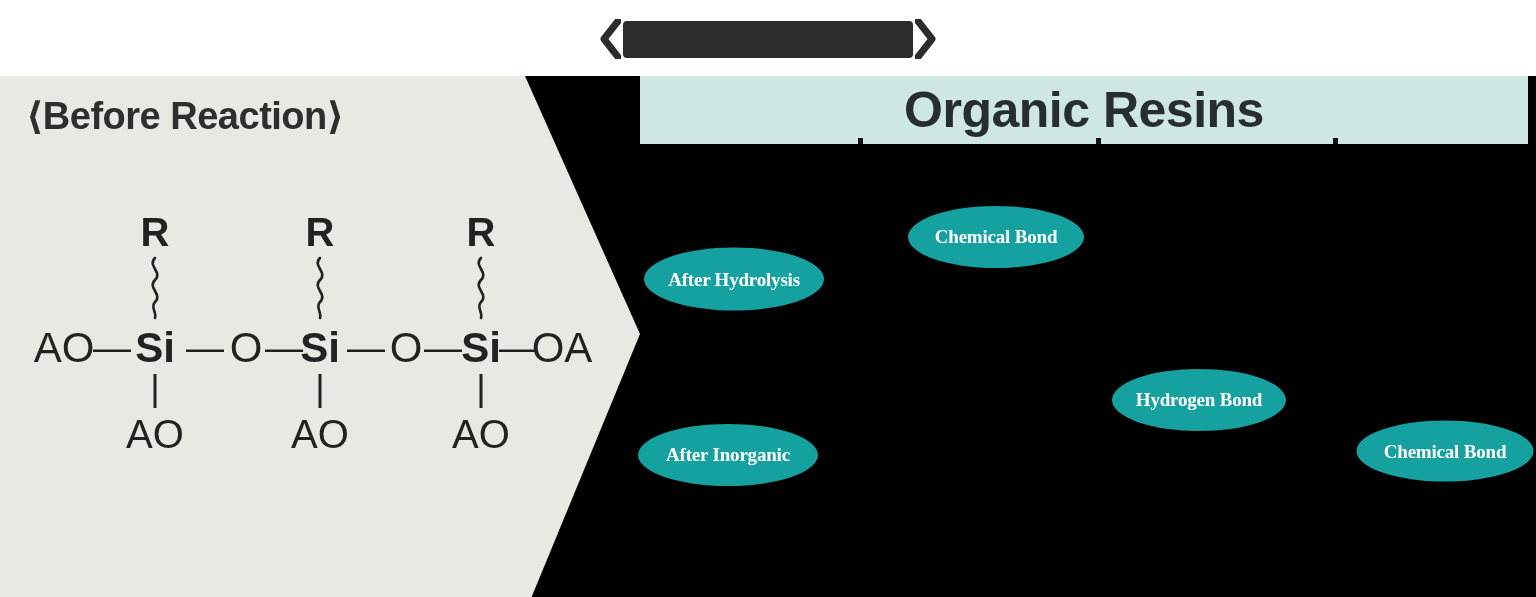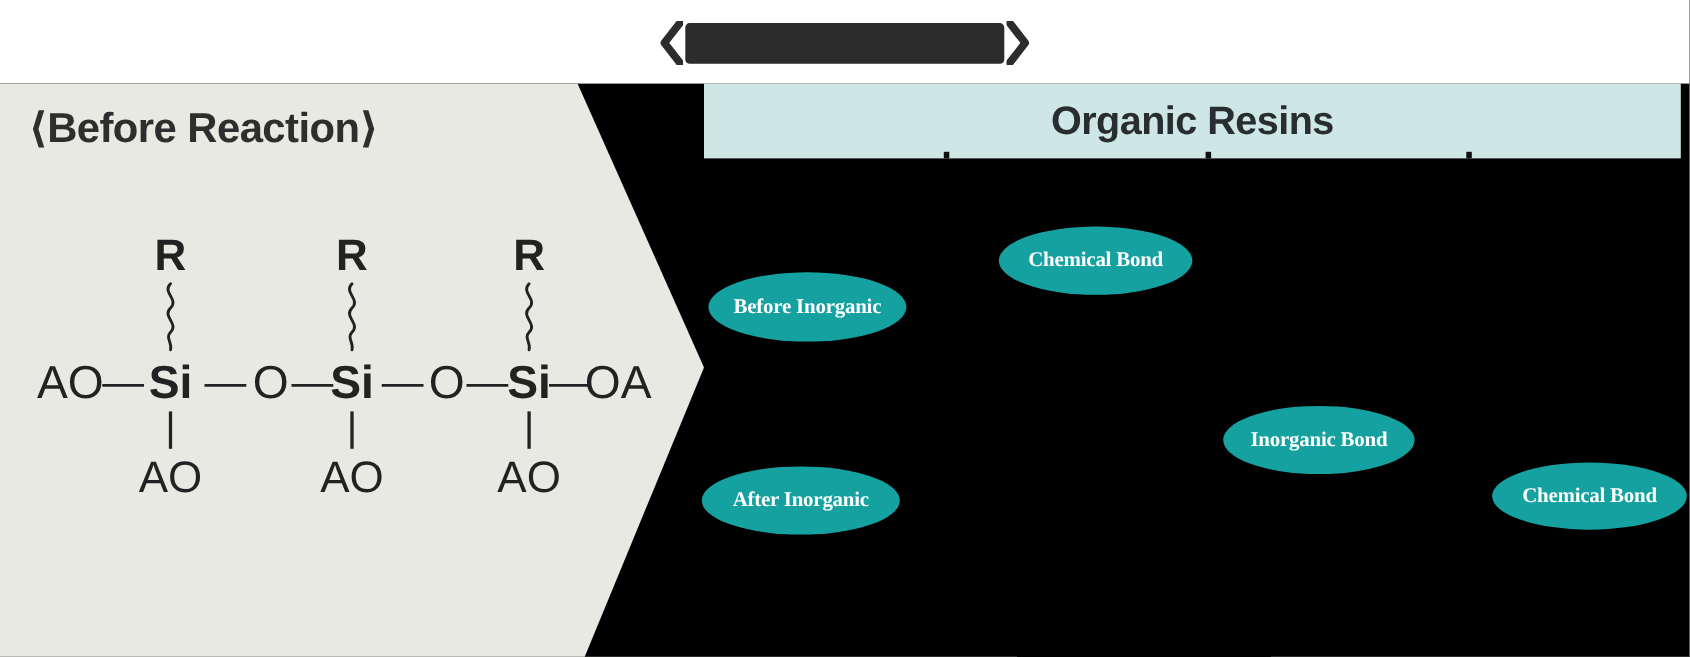--- a/index.html
+++ b/index.html
@@ -62,21 +62,21 @@
     position:absolute;top:0;transform:translateX(-50%);
     width:3px;height:34px;background:#222;
   }
 
   
   .band{
     position:absolute;left:640px;width:888px;
     display:flex;align-items:center;justify-content:center;
   }
   .band .band-label{
-    font-size:36px;font-weight:600;letter-spacing:-0.5px;color:#282d30;
+    font-size:50px;font-weight:600;letter-spacing:-0.5px;color:#282d30;
     white-space:nowrap;
   }
   .band-organic{top:60px;height:68px;background:var(--organic-band,#cfe7e4);}
   .band-inorganic{top:523px;height:71px;background:var(--inorganic-band,#e6ebee);}
   .tick{
     position:absolute;width:5px;height:6px;background:#101010;
   }
 
   
   .bubble{
@@ -156,20 +156,20 @@
     <span class="band-label">Organic Resins</span>
     <div id="organic-ticks">
         <div class="tick" style="left: 218px; top: 62px;"></div>
         <div class="tick" style="left: 456px; top: 62px;"></div>
         <div class="tick" style="left: 693px; top: 62px;"></div>
       </div>
   </div>
 
 
   <div id="bubble-layer">
-      <div class="bubble" style="left: 734px; top: 263px; width: 180px; height: 63px;">Before Inorganic</div>
+      <div class="bubble" style="left: 734px; top: 263px; width: 180px; height: 63px;">After Hydrolysis</div>
       <div class="bubble" style="left: 996px; top: 221px; width: 176px; height: 62px;">Chemical Bond</div>
       <div class="bubble" style="left: 728px; top: 439px; width: 180px; height: 62px;">After Inorganic</div>
-      <div class="bubble" style="left: 1199px; top: 384px; width: 174px; height: 62px;">Inorganic Bond</div>
+      <div class="bubble" style="left: 1199px; top: 384px; width: 174px; height: 62px;">Hydrogen Bond</div>
       <div class="bubble" style="left: 1445px; top: 435px; width: 177px; height: 61px;">Chemical Bond</div>
     </div>
 
 </div>
 
 </body></html>

